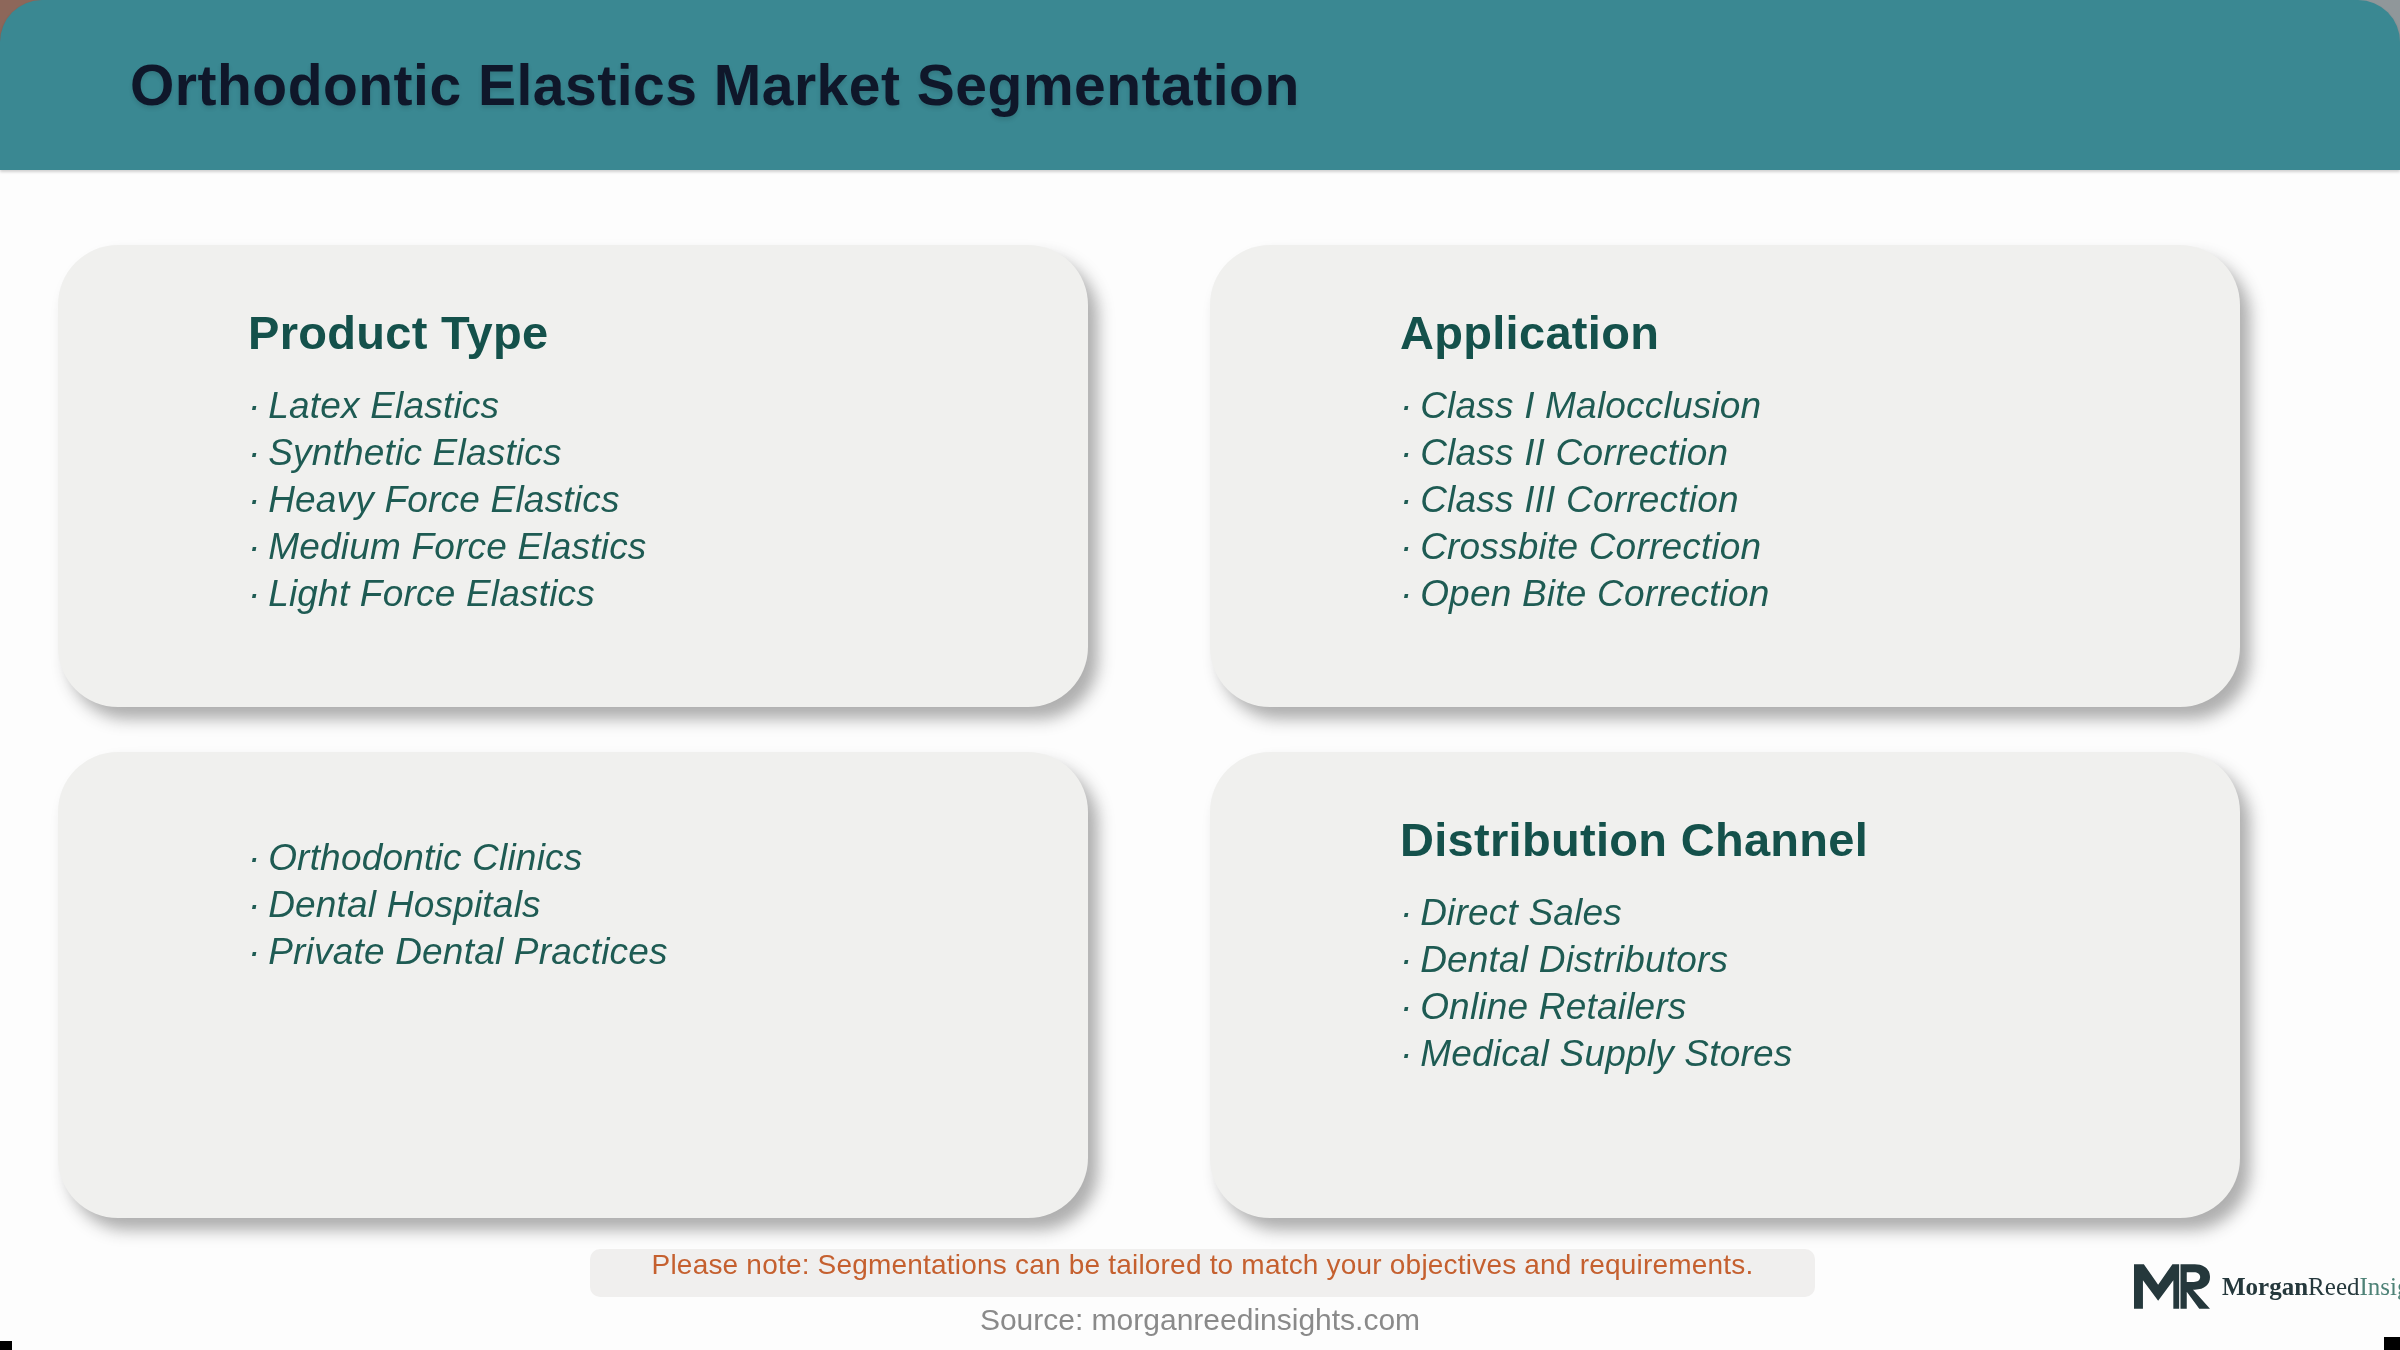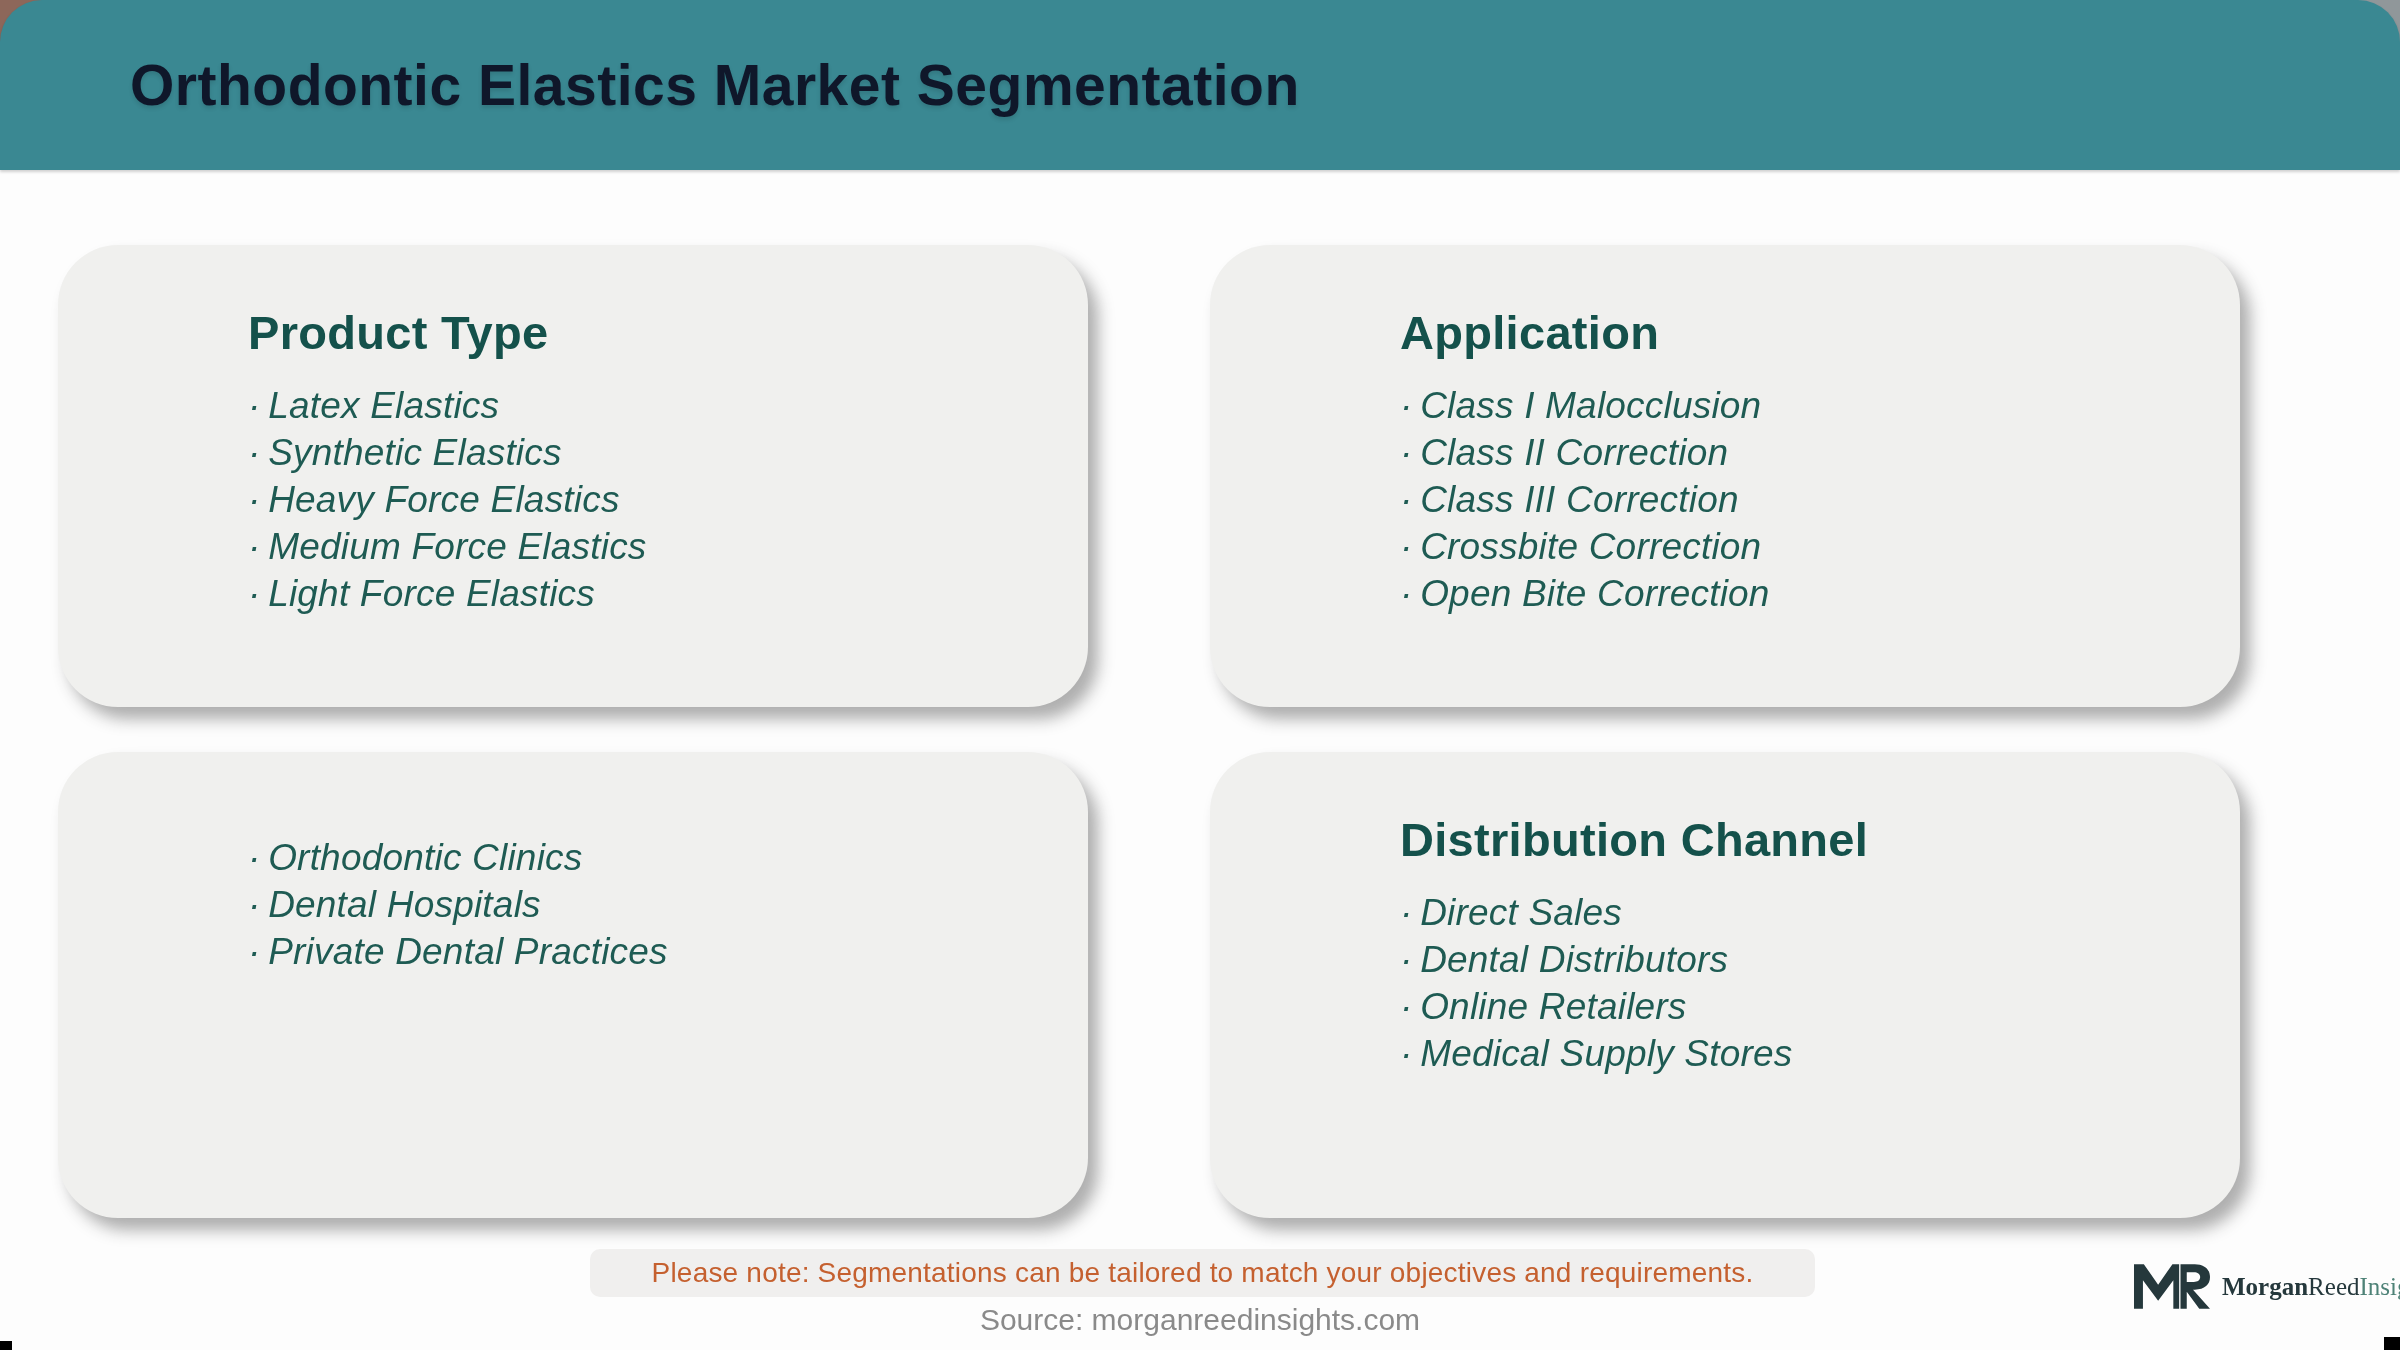--- a/index.html
+++ b/index.html
@@ -50,21 +50,21 @@
   .card ul { list-style:none; margin:22px 0 0 0; padding:0;font-style:italic; }
   .card li {
     font-size:37px; color:#1e5b53; line-height:47px;
     letter-spacing:0.2px; white-space:nowrap;
   }
   .card li::before { content:"\00B7\2009"; }
 
   .note {
     position:absolute; left:590px; top:1249px; width:1225px; height:48px;
     background:#f0efee; border-radius:10px;
-    display:flex; align-items:center; justify-content:center; z-index:2;
+    display:flex; justify-content:center; z-index:2;
   }
   .note span { font-size:28px; color:#c5602f; letter-spacing:0.2px; }
 
   .source {
     position:absolute; left:0; top:1303px; width:2400px;
     text-align:center; font-size:30px; color:#8a8a8a; z-index:2;
   }
 
   .logo {
     position:absolute; left:2134px; top:1264px;

